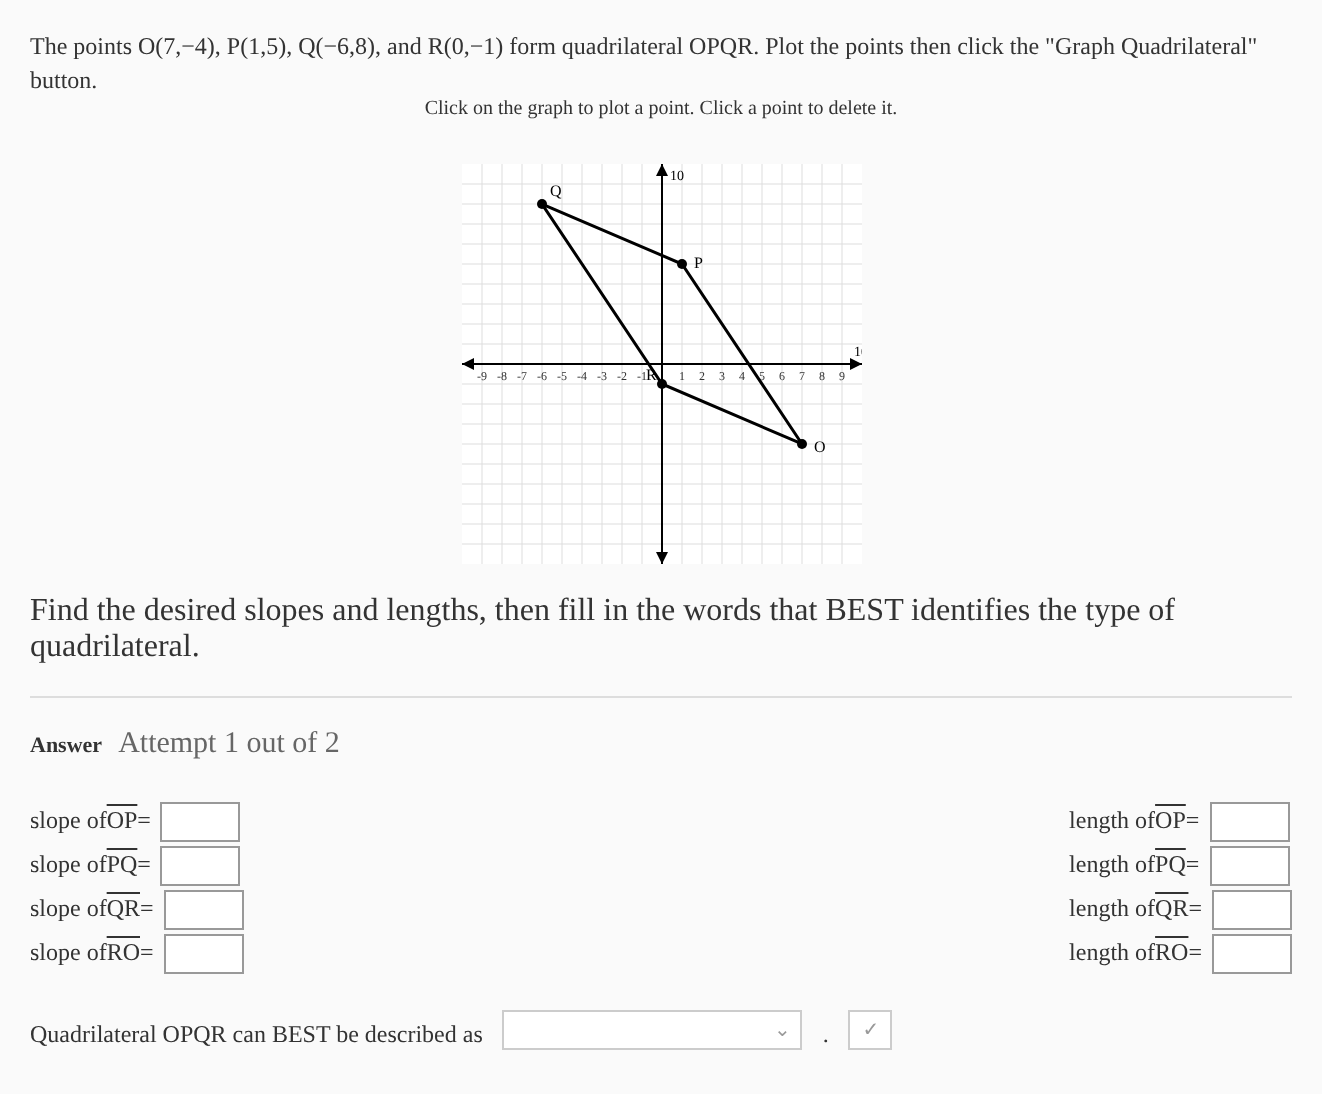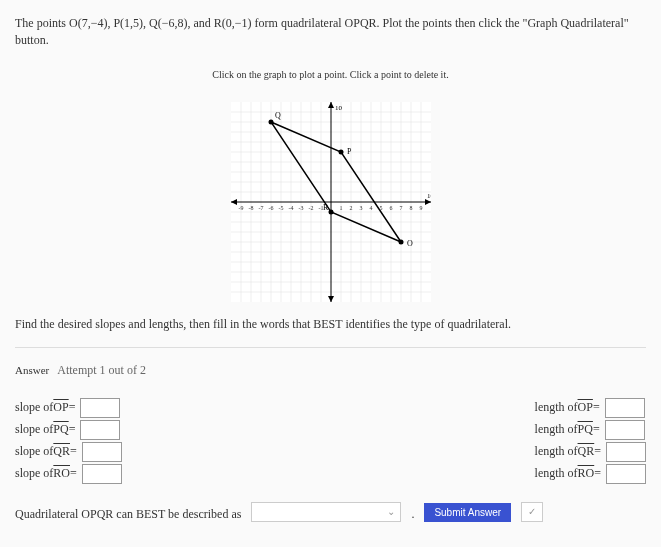--- a/index.html
+++ b/index.html
@@ -1,24 +1,24 @@
 <!DOCTYPE html>
 <html><head>
 <meta charset="utf-8">
 <style>
 *{box-sizing:border-box;margin:0;padding:0}
 body{font-family:Georgia,serif;font-size:12px;color:#333;background:#fafafa;padding:15px;width:661px}
-.instruction{font-size:12px;margin-bottom:20px;line-height:1.4}
+.instruction{font-size:12px;margin-bottom:0;line-height:1.4}
 .sub-instruction{text-align:center;font-size:10px;margin-bottom:22px}
 .graph-container{display:flex;justify-content:center;margin-bottom:15px}
 svg{background:#fff}
-.question{font-size:12px;margin:15px 0}
+.question{font-size:16px;margin:15px 0}
 .answer-section{border-top:1px solid #ddd;padding-top:15px;margin-top:15px}
-.answer-label{font-weight:normal;font-size:11px}
-.attempt{font-size:12px;color:#666;margin-left:5px}
+.answer-label{font-weight:bold;font-size:11px}
+.attempt{font-size:15px;color:#666;margin-left:5px}
 .fields-row{display:flex;justify-content:space-between;margin-top:20px}
 .field-col{display:flex;flex-direction:column;gap:2px}
 .field-item{display:flex;align-items:center;font-size:12px}
 .field-item .overline{text-decoration:overline}
 .input-box{width:40px;height:20px;border:1px solid #999;margin-left:5px;background:#fff}
 .bottom-row{display:flex;align-items:flex-end;margin-top:18px;font-size:12px;gap:10px}
 .dropdown{width:150px;height:20px;border:1px solid #ccc;background:#fff;font-size:10px;padding:0 5px;display:flex;align-items:center;justify-content:flex-end;color:#999}
 .submit-btn{background:#3952d1;color:#fff;border:none;padding:4px 10px;font-size:10px;cursor:pointer}
 .check-box{width:22px;height:20px;border:1px solid #ccc;background:#fff;display:flex;align-items:center;justify-content:center;color:#999;font-size:10px}
 </style>
@@ -170,18 +170,17 @@
         </div>
     </div>
   </div>
 
   <div class="bottom-row">
     <span>Quadrilateral OPQR can BEST be described as</span>
     <div class="dropdown">
         <span>⌄</span>
       </div>
     <span> .</span>
-    <button class="submit-btn">Submit Answer</button>
     <div class="check-box">
         <span>✓</span>
       </div>
   </div>
 </div>
 
 </body></html>

